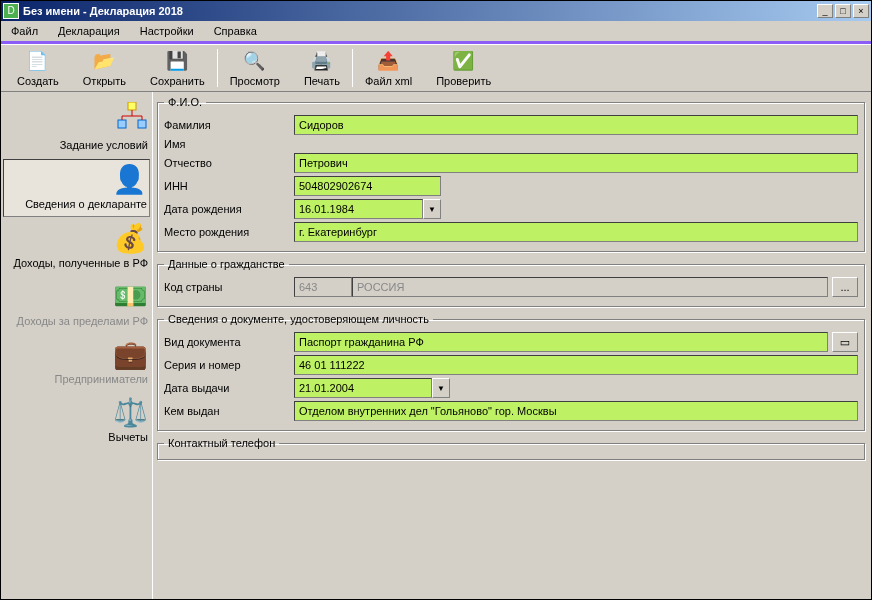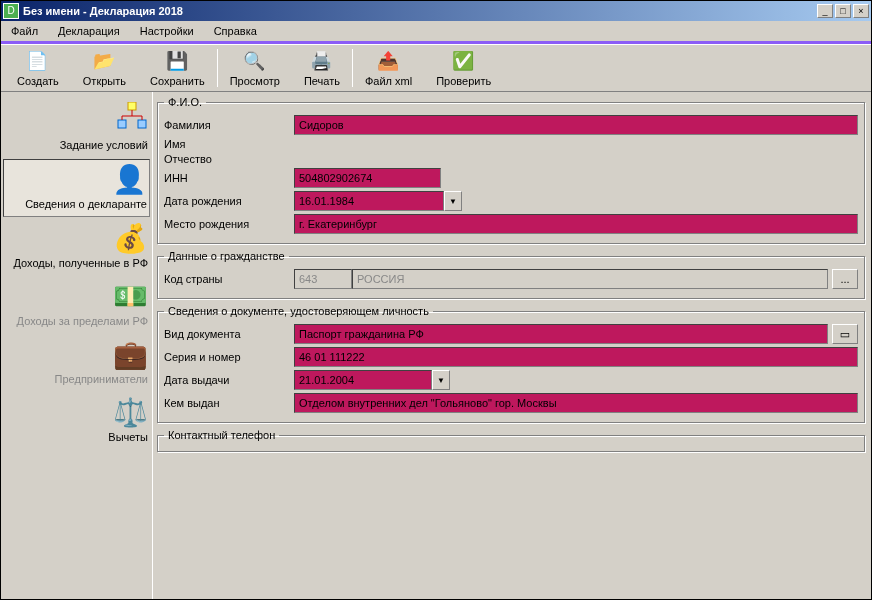--- a/index.html
+++ b/index.html
@@ -153,21 +153,21 @@
     width: 130px;
     padding-right: 8px;
     font-size: 11px;
   }
   .field {
     flex: 1;
     height: 20px;
     border: 1px solid #808080;
     border-top-color: #404040;
     border-left-color: #404040;
-    background: #be185d;
+    background: #bef264;
     padding: 2px 4px;
     font-family: Tahoma, Arial, sans-serif;
     font-size: 11px;
   }
   .field.readonly {
     background: #d4d0c8;
     color: #888;
   }
   .combo {
     display: flex;
@@ -297,29 +297,30 @@
         <legend>Ф.И.О.</legend>
         <div class="row">
           <div class="row-label">Фамилия</div>
           <input class="field" value="Сидоров" style="">
         </div>
         <div class="row">
           <div class="row-label">Имя</div>
         </div>
         <div class="row">
           <div class="row-label">Отчество</div>
+          <input class="field" value="Петрович" style="">
         </div>
         <div class="row">
           <div class="row-label">ИНН</div>
           <input class="field" style="flex: 0 0 auto; width: 147px;" value="504802902674">
         </div>
         <div class="row">
           <div class="row-label">Дата рождения</div>
           <div class="combo">
-            <input class="field" style="width: 150px;" value="16.01.1984">
+            <input class="field" style="width: 129px;" value="16.01.1984">
             <div class="combo-btn">▼</div>
           </div>
         </div>
         <div class="row">
           <div class="row-label">Место рождения</div>
           <input class="field" value="г. Екатеринбург" style="">
         </div>
       </fieldset>
 
       <fieldset class="inset">

